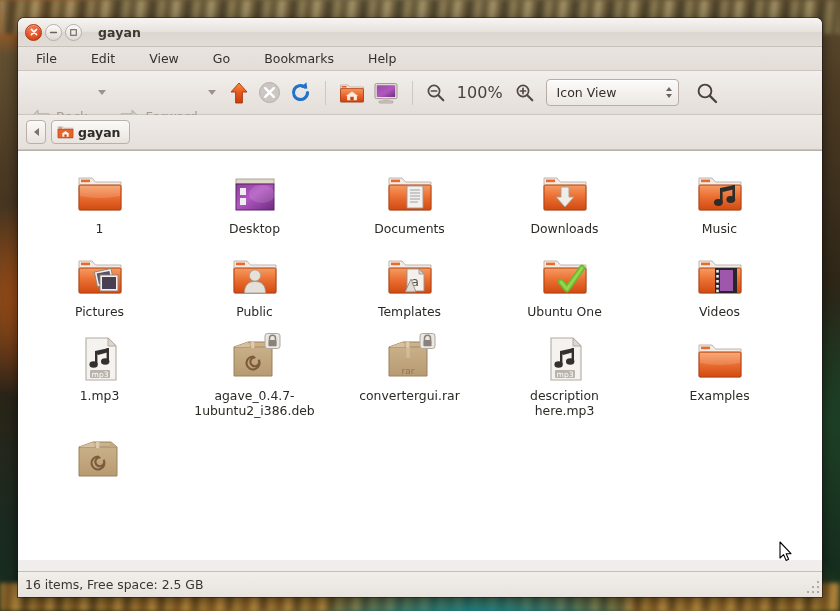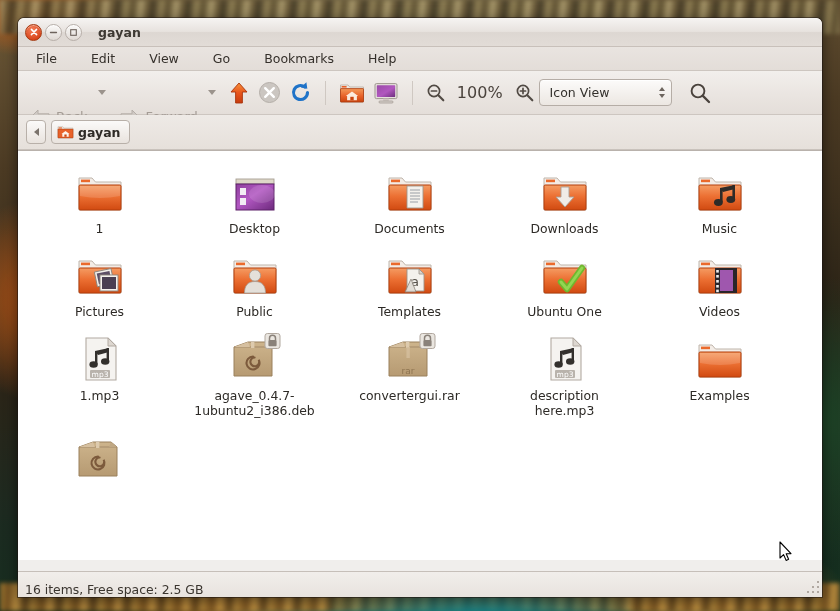--- a/index.html
+++ b/index.html
@@ -179,21 +179,21 @@
   }
   .viewselect {
     height: 27px;
     min-width: 133px;
     border: 1px solid #b5ada6;
     border-radius: 4px;
     background: linear-gradient(to bottom, #fcfbfa, #ece7e2);
     box-shadow: inset 0 1px 0 #fff;
     display: flex; align-items: center;
     padding: 0 6px 0 10px;
-    margin-left: 0;
+    margin-left: 7px;
     font-size: 12.5px;
     color: #33302c;
     justify-content: space-between;
   }
   .spin {
     display: flex; flex-direction: column; align-items: center;
     gap: 3px; margin-left: 10px;
   }
   .spin i {
     display: block; width: 0; height: 0;
@@ -279,21 +279,21 @@
     background: linear-gradient(to bottom,#ffffff,#ffffff);
   }
 
   
   .statusbar {
     height: 26px;
     flex: 0 0 26px;
     background: linear-gradient(to bottom, #f1eeeb, #e8e3de);
     border-top: 1px solid #c6bfb9;
     display: flex;
-    align-items: flex-end;
+    align-items: center;
     padding-left: 7px;
     font-size: 12.4px;
     color: #3a352f;
     position: relative;
     margin-top: 11px;
   }
   .resize-grip {
     position: absolute;
     right: 2px; bottom: 2px;
     width: 14px; height: 14px;

